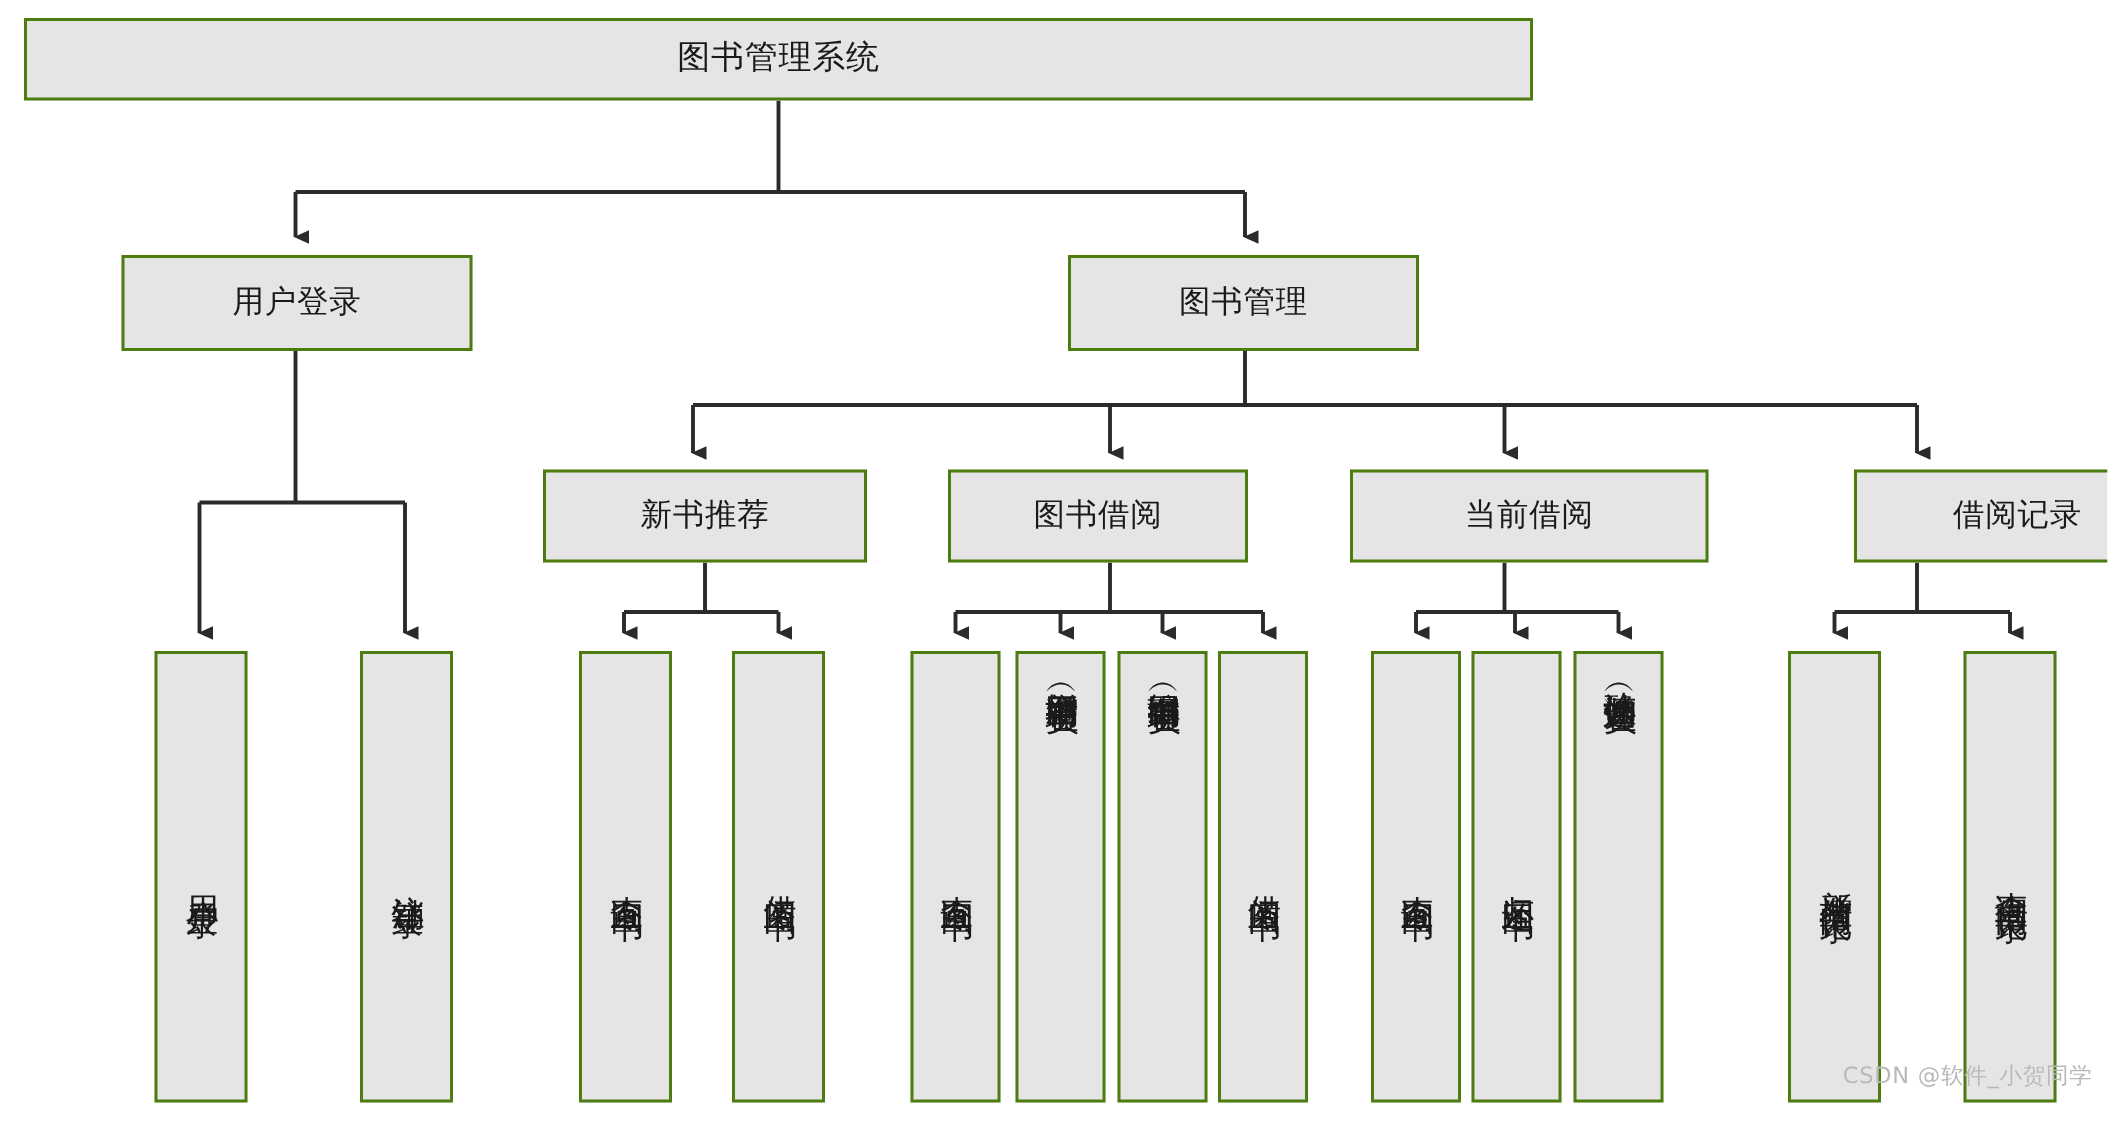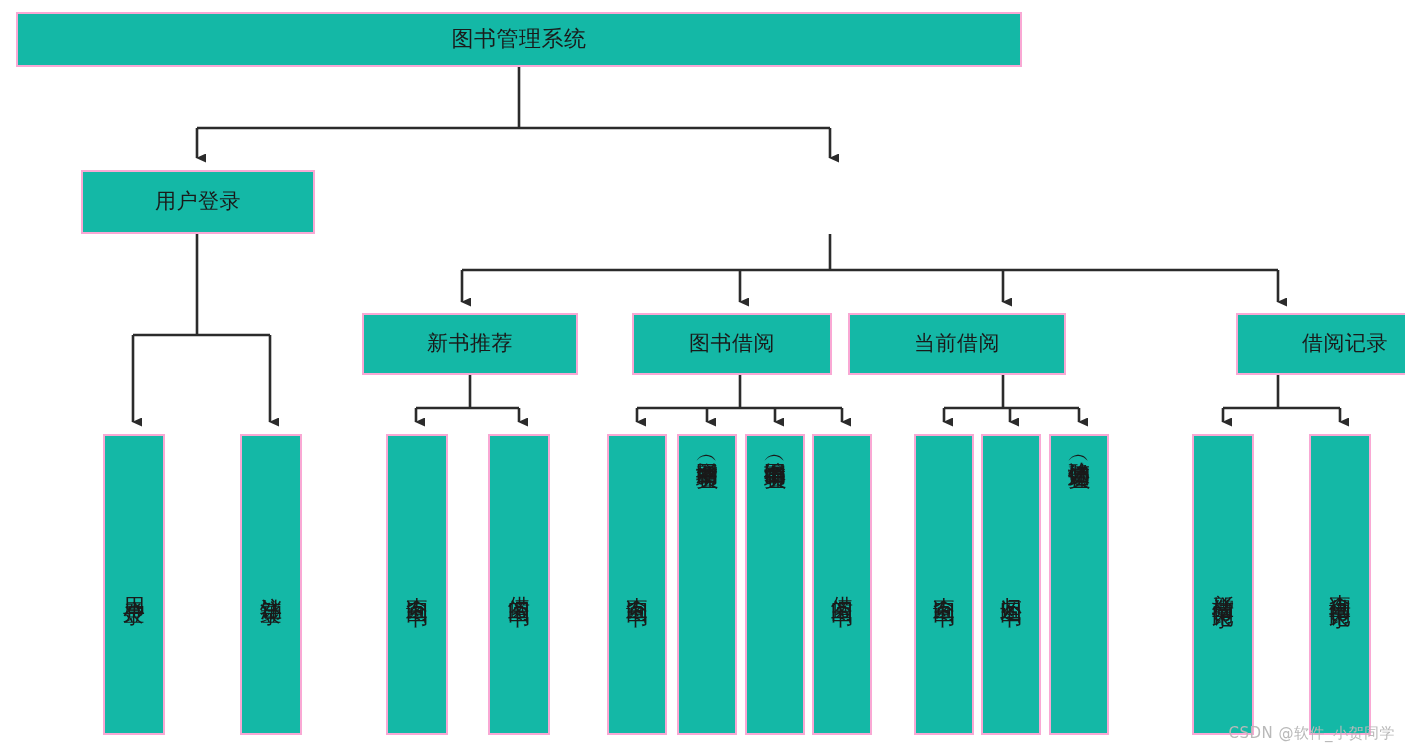--- a/index.html
+++ b/index.html
@@ -22,22 +22,22 @@
     position: absolute;
     left: 0;
     top: 0;
     width: 1405px;
     height: 747px;
     pointer-events: none;
   }
   .node {
     position: absolute;
     box-sizing: border-box;
-    background: #14b8a6;
-    border: 2px solid #f9a8d4;
+    background: #e5e5e5;
+    border: 2px solid #4d7c0f;
     display: flex;
     align-items: center;
     justify-content: center;
     color: #1a1a1a;
   }
   .node .label {
     display: block;
     text-align: center;
     line-height: 1.02;
   }
@@ -67,21 +67,21 @@
   .node.vert.long .label {
     letter-spacing: 1px;
   }
   .node.vert.centered {
     align-items: center;
     padding-top: 0;
   }
   #watermark {
     position: absolute;
     right: 10px;
-    bottom: 4px;
+    bottom: 20px;
     font-size: 15px;
     color: #b9b9b9;
     white-space: nowrap;
     letter-spacing: 0.5px;
   }
 </style>
 </head>
 <body>
 
 <div id="diagram-root">
@@ -137,28 +137,31 @@
     </g>
   </svg>
 
   <div class="node horiz root" style="left:16px; top:12px; width:1006px; height:55px;">
     <span class="label">图书管理系统</span>
   </div>
 
   <div class="node horiz" style="left:81px; top:170px; width:234px; height:64px;">
     <span class="label">用户登录</span>
   </div>
+  <div class="node horiz" style="left:712px; top:170px; width:234px; height:64px;">
+    <span class="label">图书管理</span>
+  </div>
 
   <div class="node horiz" style="left:362px; top:313px; width:216px; height:62px;">
     <span class="label">新书推荐</span>
   </div>
   <div class="node horiz" style="left:632px; top:313px; width:200px; height:62px;">
     <span class="label">图书借阅</span>
   </div>
-  <div class="node horiz" style="left:848px; top:313px; width:218px; height:62px;">
+  <div class="node horiz" style="left:900px; top:313px; width:239px; height:62px;">
     <span class="label">当前借阅</span>
   </div>
   <div class="node horiz" style="left:1236px; top:313px; width:218px; height:62px;">
     <span class="label">借阅记录</span>
   </div>
 
   <div class="node vert centered" style="left:103px; top:434px; width:62px; height:301px;">
     <span class="label">用户登录</span>
   </div>
   <div class="node vert centered" style="left:240px; top:434px; width:62px; height:301px;">

